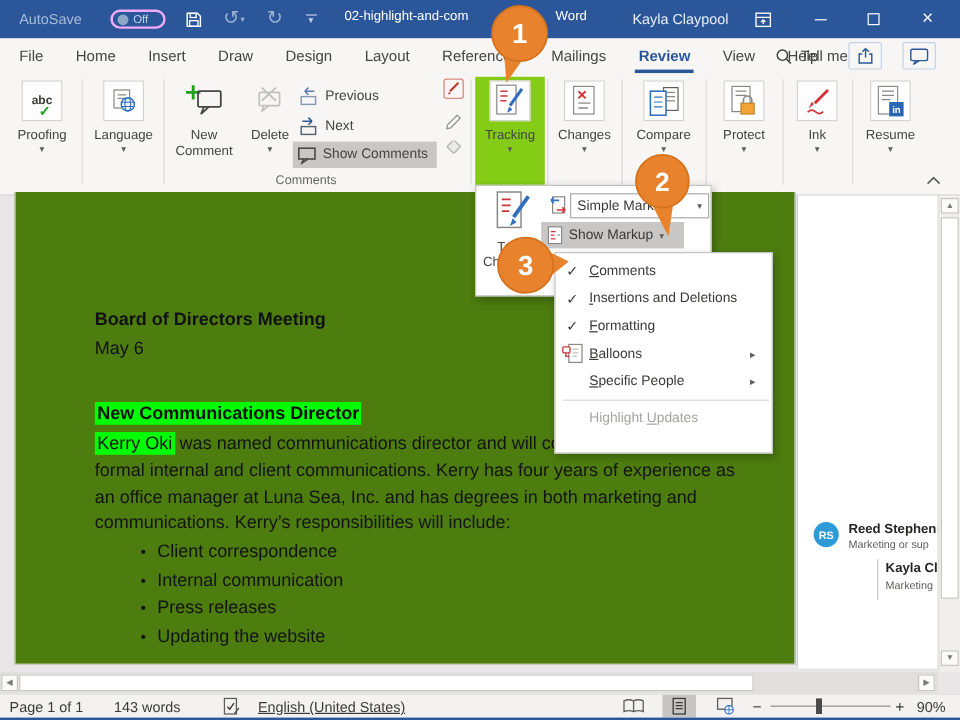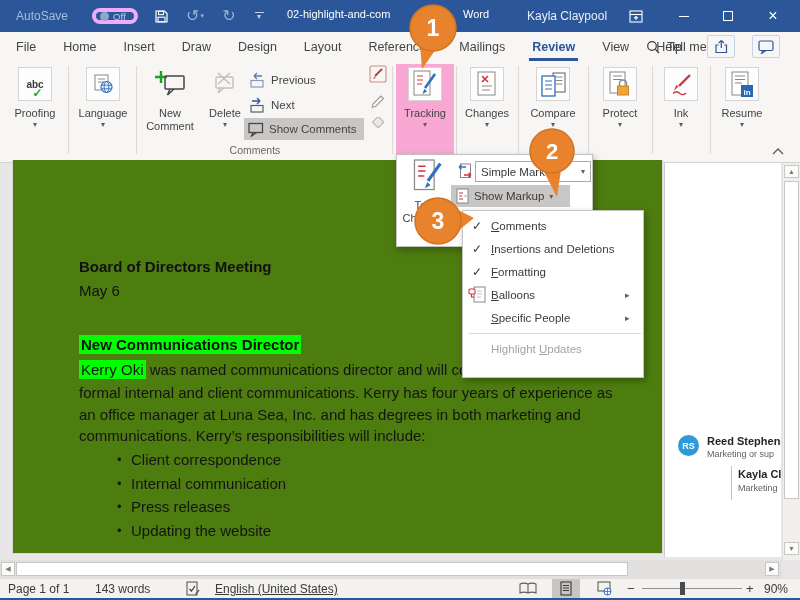--- a/index.html
+++ b/index.html
@@ -4,21 +4,21 @@
 <style>
   * { margin:0; padding:0; box-sizing:border-box; }
   html,body { width:800px; height:600px; overflow:hidden; }
   body { font-family:"Liberation Sans", sans-serif; }
   #app { position:relative; width:800px; height:600px; background:#e8e6e6; overflow:hidden; }
 
   
   #titlebar { position:absolute; left:0; top:0; width:800px; height:32px; background:#2b579a; color:#fff; }
   .tb-left { position:absolute; left:16px; top:0; height:32px; display:flex; align-items:center; gap:12px; }
   .autosave { display:flex; align-items:center; gap:24px; color:#a9bcd9; font-size:12px; }
-  .as-pill { width:46px; height:16px; border:4px solid #f0abfc; border-radius:8px; display:flex; align-items:center; gap:4px; padding:0 4px; color:#c2d0e4; font-size:9.5px; }
+  .as-pill { width:46px; height:16px; border:2px solid #f0abfc; border-radius:8px; display:flex; align-items:center; gap:4px; padding:0 4px; color:#c2d0e4; font-size:9.5px; }
   .as-knob { width:9px; height:9px; border-radius:50%; background:#8fa7c9; }
   .qat-icon { display:flex; align-items:center; justify-content:center; width:22px; height:24px; }
   .glyph-dim { color:#9db1d2; font-size:16px; line-height:1; }
   .dd-dim { color:#9db1d2; font-size:7px; margin-left:1px; }
   .qat-more { display:flex; flex-direction:column; align-items:center; width:14px; }
   .qat-more .bar { width:9px; height:0; border-top:1.5px solid #c2d0e4; margin-bottom:1px; }
   .qat-more .v { color:#c2d0e4; font-size:8px; line-height:6px; }
   .tb-title { position:absolute; top:8px; font-size:11px; color:#fff; white-space:nowrap; }
   .tb-user { position:absolute; left:527px; top:9px; font-size:12px; color:#e8eef7; }
   .winctl { position:absolute; top:0; width:44px; height:32px; display:flex; align-items:center; justify-content:center; }
@@ -32,21 +32,21 @@
   .tab { font-size:12.5px; color:#444; position:relative; height:29px; display:flex; align-items:center; cursor:default; white-space:nowrap; }
   .tab.active { color:#2b579a; font-weight:bold; }
   .tab.active::after { content:""; position:absolute; left:-3px; right:-3px; bottom:0; height:3px; background:#2b579a; }
   .tellme { position:absolute; left:646px; top:0; height:29px; display:flex; align-items:center; gap:7px; font-size:12.5px; color:#444; }
   .tr-btn { position:absolute; top:3px; width:28px; height:23px; border:1px solid #c3d3ea; border-radius:2px; display:flex; align-items:center; justify-content:center; background:#f7f6f5; }
 
   
   #ribbon { position:absolute; left:0; top:61px; width:800px; height:102px; background:#f7f6f5; border-bottom:1px solid #d5d3d1; }
   .rdiv { position:absolute; top:5px; height:88px; width:0; border-left:1px solid #dcdad8; }
   .bigbtn { position:absolute; top:3px; height:90px; text-align:center; font-size:11px; color:#444; }
-  .bigbtn.pressed { background:#f9a8d4; }
+  .bigbtn.pressed { background:#84cc16; }
   .ibox { width:34px; height:34px; margin:3px auto 0; background:#fdfdfd; border:1px solid #d6d4d2; display:flex; align-items:center; justify-content:center; }
   .blabel { margin-top:6px; line-height:13px; white-space:nowrap; }
   .dd { color:#605e5c; font-size:8px; line-height:9px; }
   .rowbtn { position:absolute; height:22px; display:flex; align-items:center; gap:5px; font-size:11.5px; color:#444; padding:0 4px; white-space:nowrap; }
   .rowbtn.toggled { background:#c9c7c5; }
   .grouplabel { position:absolute; top:83px; font-size:10.5px; color:#696764; text-align:center; }
   .pencol { position:absolute; left:366px; top:4px; width:24px; display:flex; flex-direction:column; align-items:center; gap:9px; }
   .collapse-chevron { position:absolute; left:772px; top:80px; }
 
   

